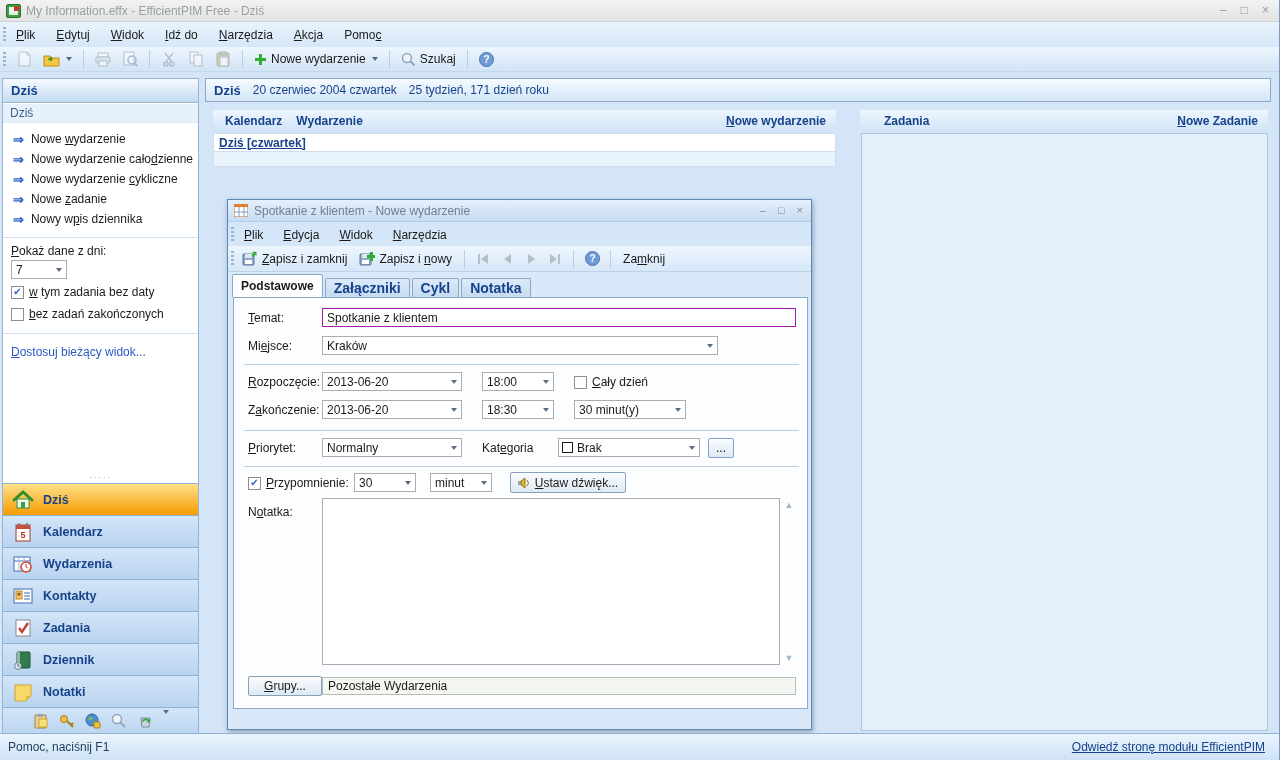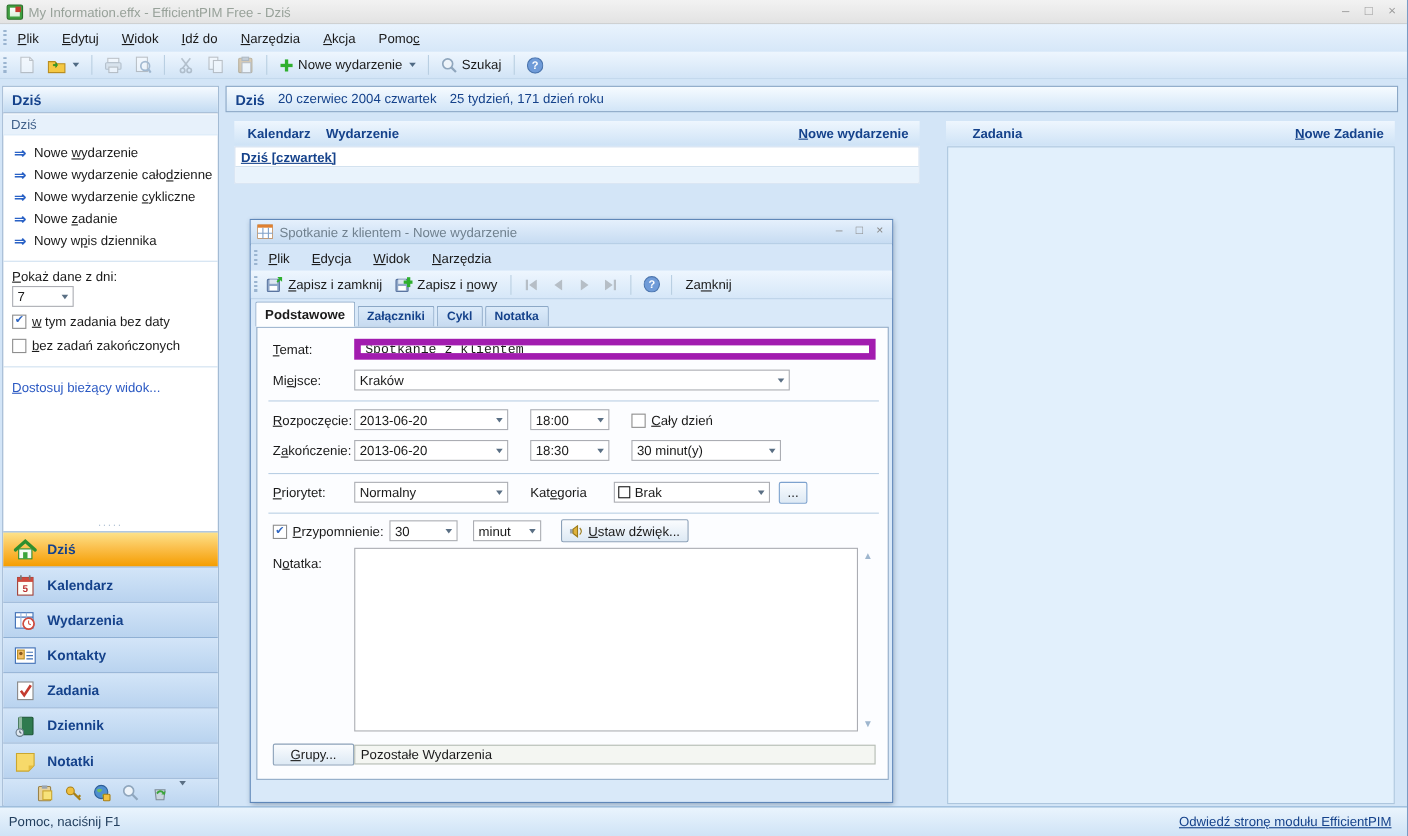--- a/index.html
+++ b/index.html
@@ -106,26 +106,26 @@
   .dlg-controls { position:absolute; right:8px; top:4px; display:flex; gap:12px; color:#8a8a8a; font-size:11px; }
   .dlg-menubar { position:absolute; left:0; top:23px; width:100%; height:23px; background:#d5e6f8;
     display:flex; align-items:center; gap:20px; padding-left:16px; }
   .dlg-toolbar { position:absolute; left:0; top:46px; width:100%; height:26px;
     background:linear-gradient(#eef6fe,#d6e7f8); border-bottom:1px solid #bdd3e8;
     display:flex; align-items:center; padding-left:10px; gap:4px; }
   .dlg-tb-btn { display:flex; align-items:center; gap:4px; padding:2px 4px; cursor:pointer; }
   .navarr { display:flex; align-items:center; justify-content:center; width:20px; height:20px; }
   .tabs { position:absolute; left:1px; top:74px; width:100%; height:23px; display:flex; align-items:flex-end; padding-left:3px;font-weight:bold; }
   .tab { border:1px solid #8ca8c6; border-bottom:none; border-radius:2px 2px 0 0; padding:0 8px;
-    background:linear-gradient(#dcebfa,#c6daf0); color:#15428b; font-size:11px; height:19px; display:flex; align-items:center; margin-right:2px; cursor:pointer; }
+    background:linear-gradient(#dcebfa,#c6daf0); color:#15428b; font-size:14px; height:19px; display:flex; align-items:center; margin-right:2px; cursor:pointer; }
   .tab.active { background:#fdfeff; color:#1a1a1a; font-size:12px; height:23px; position:relative; z-index:2; }
   .dlg-content { position:absolute; left:5px; top:97px; width:575px; height:412px; background:#fcfdff; border:1px solid #8ca8c6; }
   .frm-label { position:absolute; color:#1a1a1a; }
   .frm-hr { position:absolute; left:10px; width:555px; height:1px; background:#b9cfe4; }
-  .txt-input { position:absolute; height:19px; border:6px solid #a21caf; background:#fff; font-family:Liberation Mono, monospace; font-size:12px; padding-left:4px; color:#1a1a1a; }
+  .txt-input { position:absolute; height:19px; border:1px solid #a21caf; background:#fff; font-family:Liberation Sans, sans-serif; font-size:12px; padding-left:4px; color:#1a1a1a; }
   .swatch { width:11px; height:11px; border:1px solid #1a1a1a; background:#fff; margin-left:3px; flex:none; }
   .btn { position:absolute; display:flex; align-items:center; justify-content:center; gap:4px;
     background:linear-gradient(#fafcfe,#dde9f4); border:1px solid #8aa0b8; border-radius:2px; cursor:pointer; }
   .note-area { position:absolute; background:#fff; border:1px solid #abadb3; }
   .note-scroll { position:absolute; width:14px; display:flex; flex-direction:column; justify-content:space-between; align-items:center; color:#9eb6ce; font-size:9px; }
   .ro-field { position:absolute; height:18px; background:#f4f6f2; border:1px solid #b5bdb5; display:flex; align-items:center; padding-left:5px; }
 
   u { text-decoration:underline; }
 
   
@@ -568,21 +568,21 @@
           <span class="carr">
               <span class="tri-dn"></span>
             </span>
         </div>
         <div class="combo" style="left:248px; top:102px; width:72px">
           <span class="cval">18:30</span>
           <span class="carr">
               <span class="tri-dn"></span>
             </span>
         </div>
-        <div class="combo" style="left:340px; top:102px; width:136px">
+        <div class="combo" style="left:340px; top:102px; width:112px">
           <span class="cval">30 minut(y)</span>
           <span class="carr">
               <span class="tri-dn"></span>
             </span>
         </div>
 
         <div class="frm-hr" style="top:132px"></div>
 
         <span class="frm-label" style="left:14px; top:143px"><u>P</u>riorytet:</span>
         <div class="combo" style="left:88px; top:140px; width:140px">

